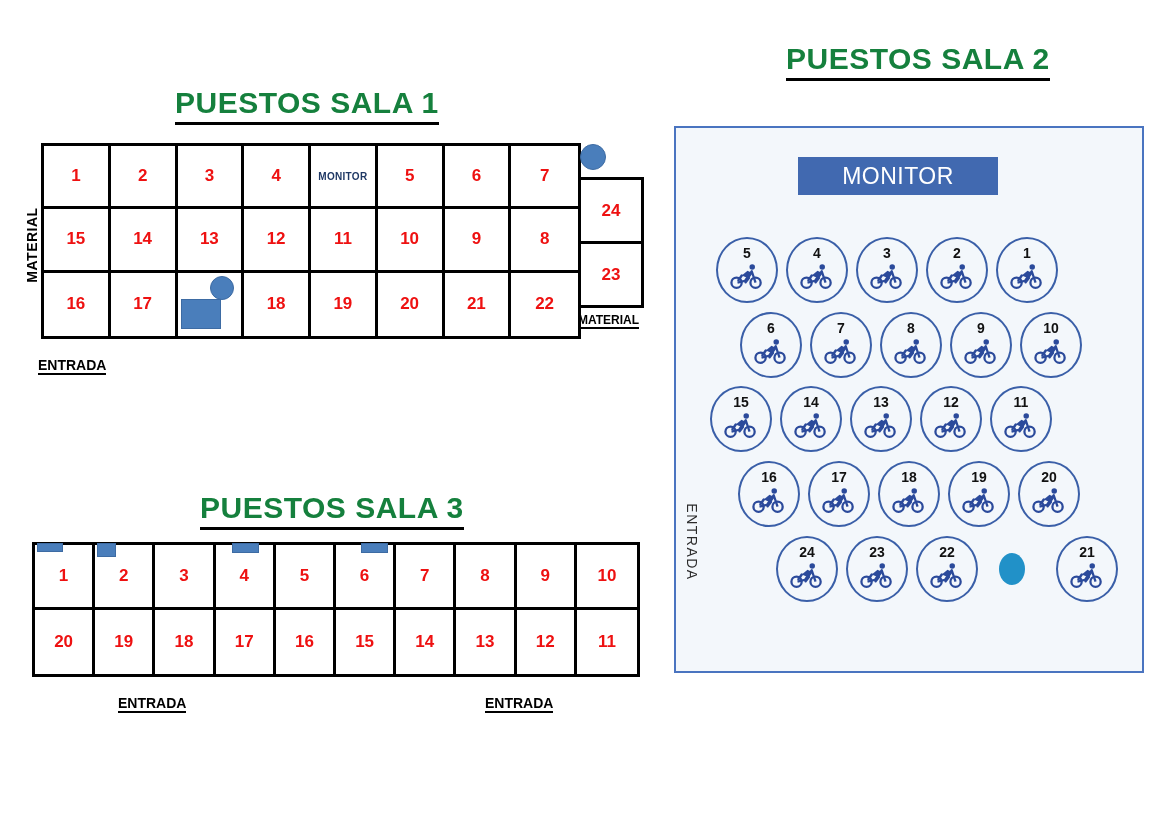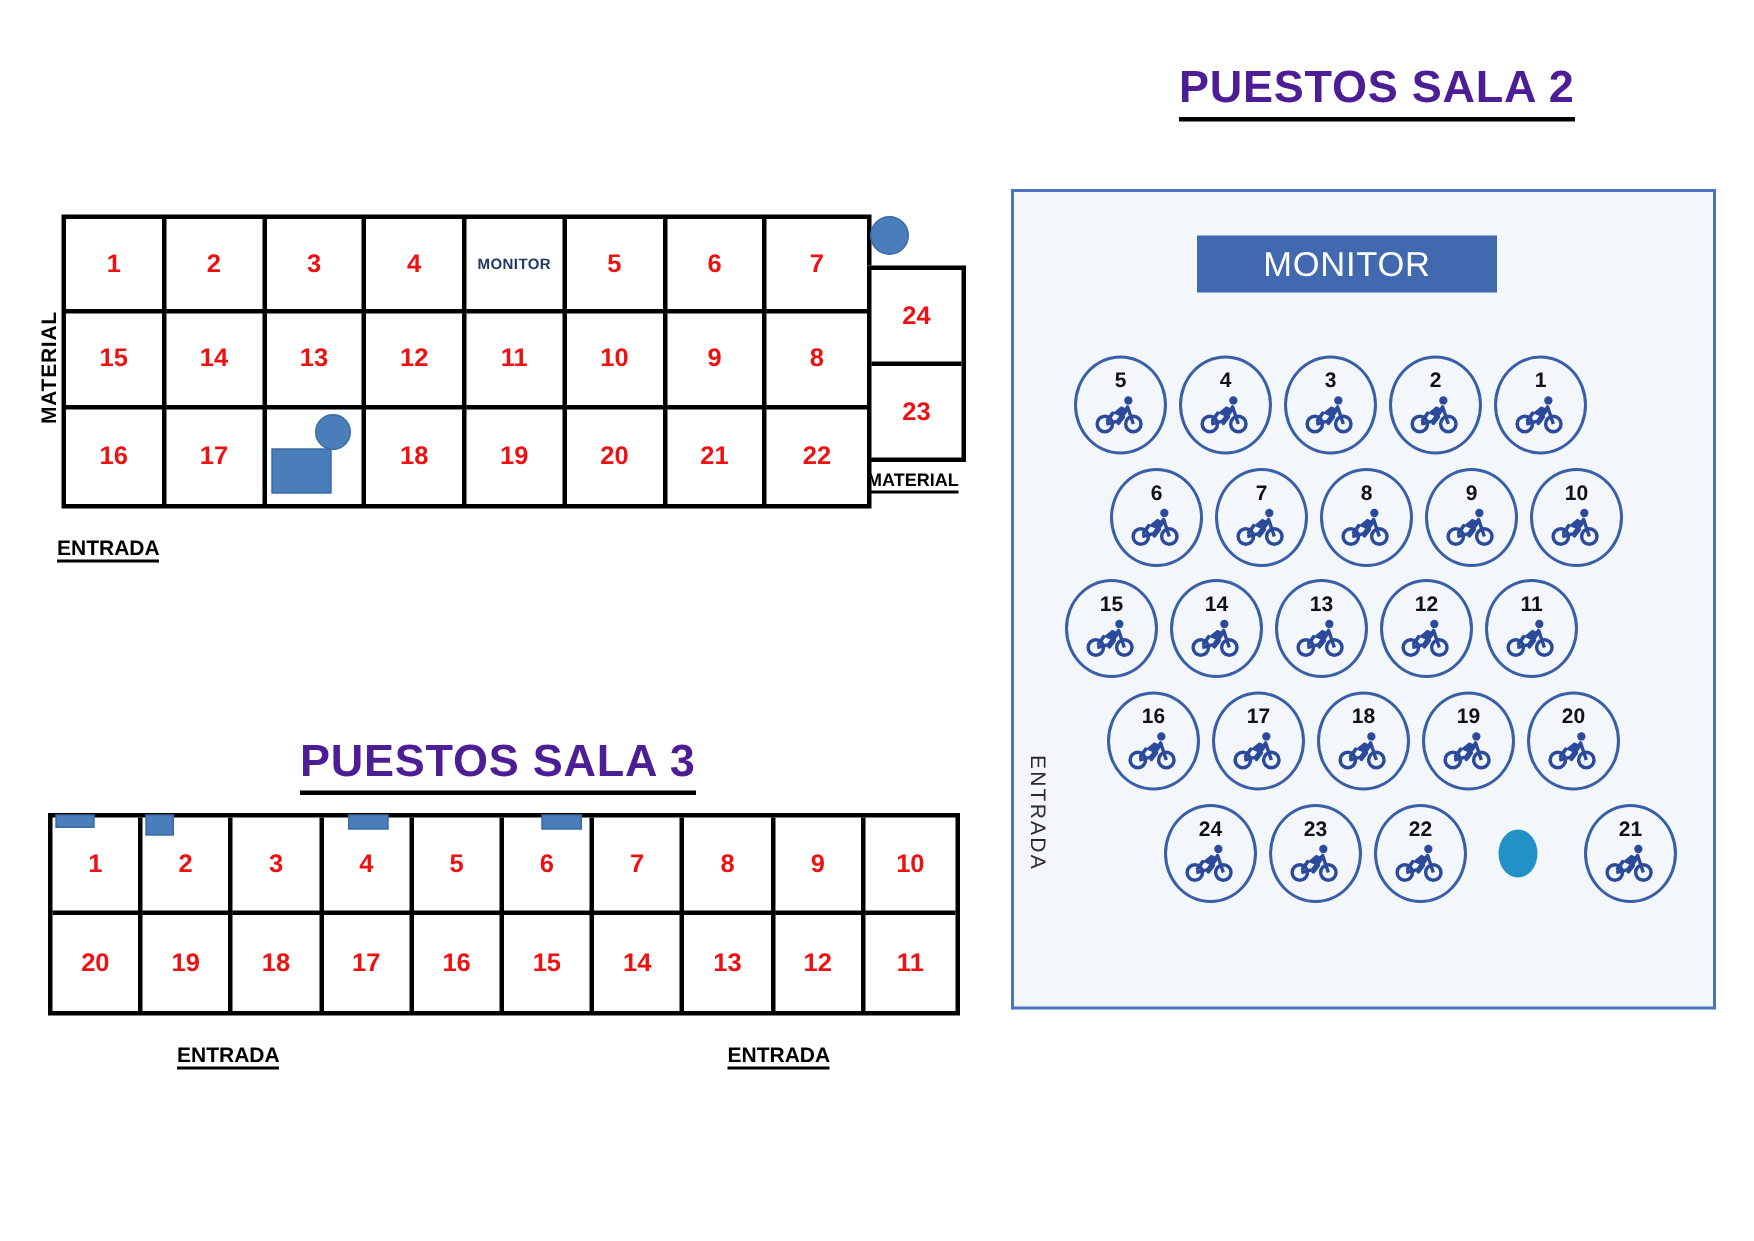--- a/index.html
+++ b/index.html
@@ -7,21 +7,21 @@
     width:1169px;height:827px;position:relative;overflow:hidden;
     font-family:"Liberation Sans", sans-serif;
     -webkit-font-smoothing:antialiased;
   }
   .canvas{position:absolute;left:0;top:0;width:1169px;height:827px;}
 
   
   .title{
     position:absolute;
     font-weight:bold;
-    color:#4c1d95;
+    color:#15803d;
     white-space:nowrap;
     border-bottom:3px solid #000;
     padding-bottom:2px;
     letter-spacing:.5px;
   }
   #title-sala1{left:175px;top:86px;font-size:30px;}
   #title-sala2{left:786px;top:42px;font-size:30px;}
   #title-sala3{left:200px;top:491px;font-size:30px;}
 
   
@@ -174,20 +174,21 @@
   #row-4{left:62px;top:333px;}
   #row-5{left:100px;top:408px;}
 </style>
 </head>
 <body>
 
 <div class="canvas">
 
   <div id="sala1-wrap">
 
+    <div class="title" id="title-sala1">PUESTOS SALA 1</div>
 
     <div id="sala1-material-left">MATERIAL</div>
 
     <div id="sala1-grid">
 
       <div class="s1-cell">1</div>
       <div class="s1-cell">2</div>
       <div class="s1-cell">3</div>
       <div class="s1-cell">4</div>
       <div class="s1-cell monitor">MONITOR</div>

